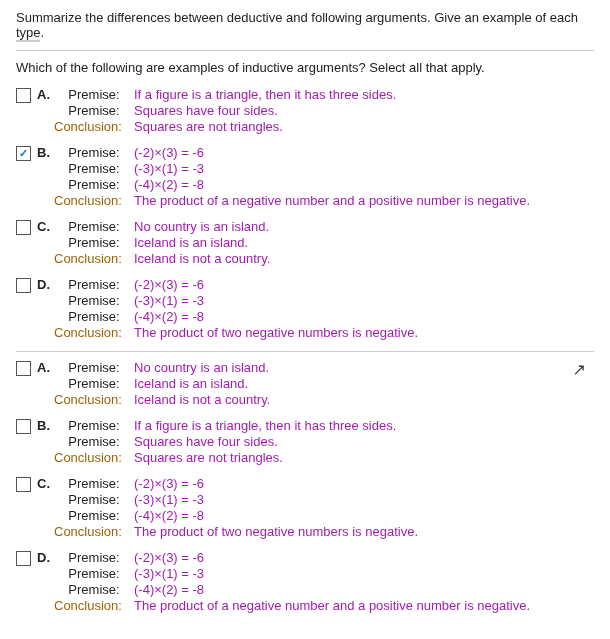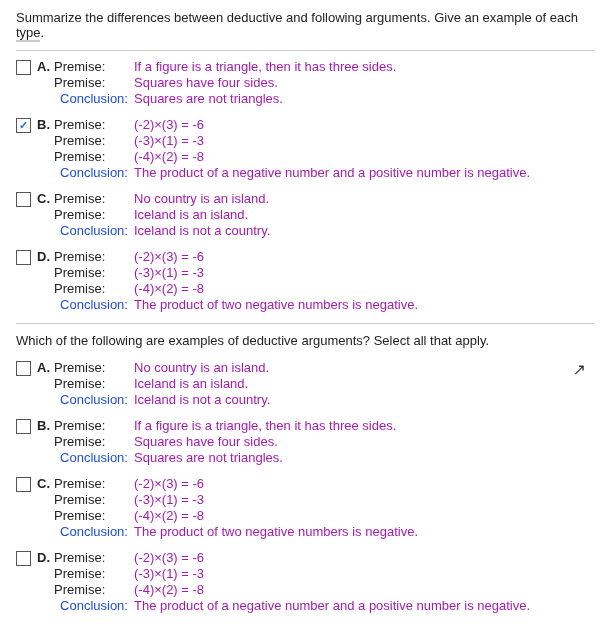--- a/index.html
+++ b/index.html
@@ -62,30 +62,30 @@
       flex: 1;
     }
     .premise-row {
       display: flex;
       margin-bottom: 1px;
     }
     .premise-label {
       min-width: 80px;
       font-size: 13px;
       color: #222;
+      text-align: center;
     }
     .premise-value {
       font-size: 13px;
       color: #a21caf;
     }
     .conclusion-label {
       min-width: 80px;
       font-size: 13px;
-      color: #1d4ed8;
-      text-align: center;
+      color: #a16207;
     }
     .dash-line {
       width: 24px;
       height: 2px;
       background: #ccc;
       margin-bottom: 8px;
     }
     .options-section {
       position: relative;
     }
@@ -95,20 +95,21 @@
 
 <div>
   <p>Summarize the differences between deductive and following arguments. Give an example of each type.</p>
 </div>
 
 <div class="dash-line"></div>
 
 <hr class="divider">
 
 <div class="options-section">
+  <p class="section-question">Which of the following are examples of inductive arguments? Select all that apply.</p>
 
   <div class="option-row">
     <div class="checkbox-area">
       <div class="checkbox"></div>
     </div>
     <span class="option-label">A.</span>
     <div class="option-content">
       <div class="premise-row">
         <span class="premise-label">Premise:</span>
         <span class="premise-value">If a figure is a triangle, then it has three sides.</span>
@@ -190,21 +191,20 @@
       </div>
       <div class="premise-row">
         <span class="conclusion-label">Conclusion:</span>
         <span class="premise-value">The product of two negative numbers is negative.</span>
       </div>
     </div>
   </div>
 
   <hr class="divider">
 
-  <p class="section-question">Which of the following are examples of deductive arguments? Select all that apply.</p>
 
   <div class="option-row" style="position:relative;">
     <div class="checkbox-area">
       <div class="checkbox"></div>
     </div>
     <span class="option-label">A.</span>
     <div class="option-content">
       <div class="premise-row">
         <span class="premise-label">Premise:</span>
         <span class="premise-value">No country is an island.</span>

